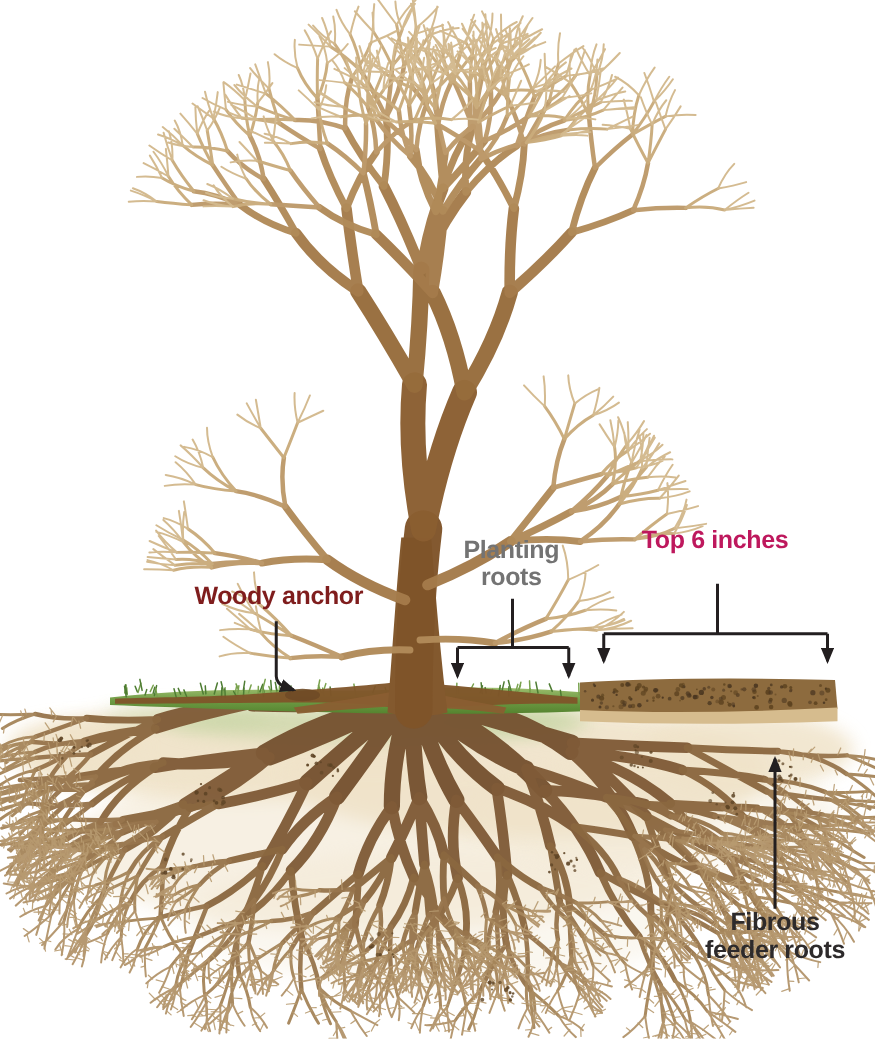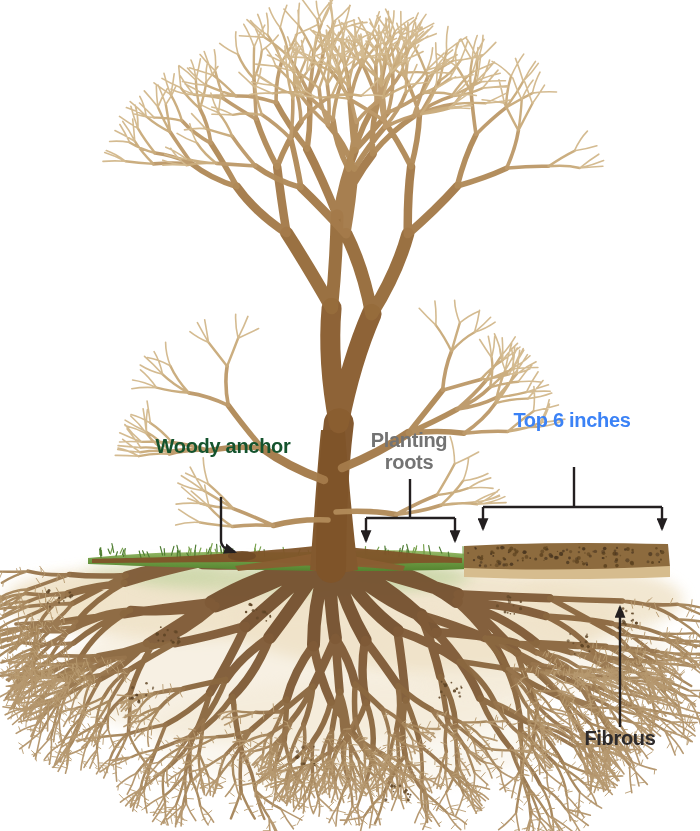--- a/index.html
+++ b/index.html
@@ -422,27 +422,28 @@
       <g>
         <path class="ann" d="M574 467 V507" stroke="#231f20"></path>
         <path class="ann" d="M483 507 H662" stroke="#231f20"></path>
         <path class="ann" d="M483 507 V529" marker-end="url(#ah)" stroke="#231f20"></path>
         <path class="ann" d="M662 507 V529" marker-end="url(#ah)" stroke="#231f20"></path>
       </g>
       <path class="ann" d="M620 727 V607" marker-end="url(#ah)" stroke="#231f20"></path>
     </g>
   </svg>
 
-  <div class="lbl" id="lbl-woody" style="left: 223px; top: 436px; color: #14532d;">
+  <div class="lbl" id="lbl-woody" style="left: 223px; top: 467px; color: #7f1d1d;">
     <span>Woody anchor</span>
   </div>
   <div class="lbl" id="lbl-planting" style="left: 409px; top: 430px; color: #737373;">
     <span>Planting</span>
     <span>roots</span>
   </div>
-  <div class="lbl" id="lbl-compost" style="left: 572px; top: 410px; color: #3b82f6; text-align: center;">
+  <div class="lbl" id="lbl-compost" style="left: 572px; top: 422px; color: #be185d; text-align: center;">
     <span>Top 6 inches</span>
   </div>
   <div class="lbl" id="lbl-fibrous" style="left: 620px; top: 728px; color: rgb(45, 42, 43);">
     <span>Fibrous</span>
+    <span>feeder roots</span>
   </div>
 
 </div>
 
 </body></html>

